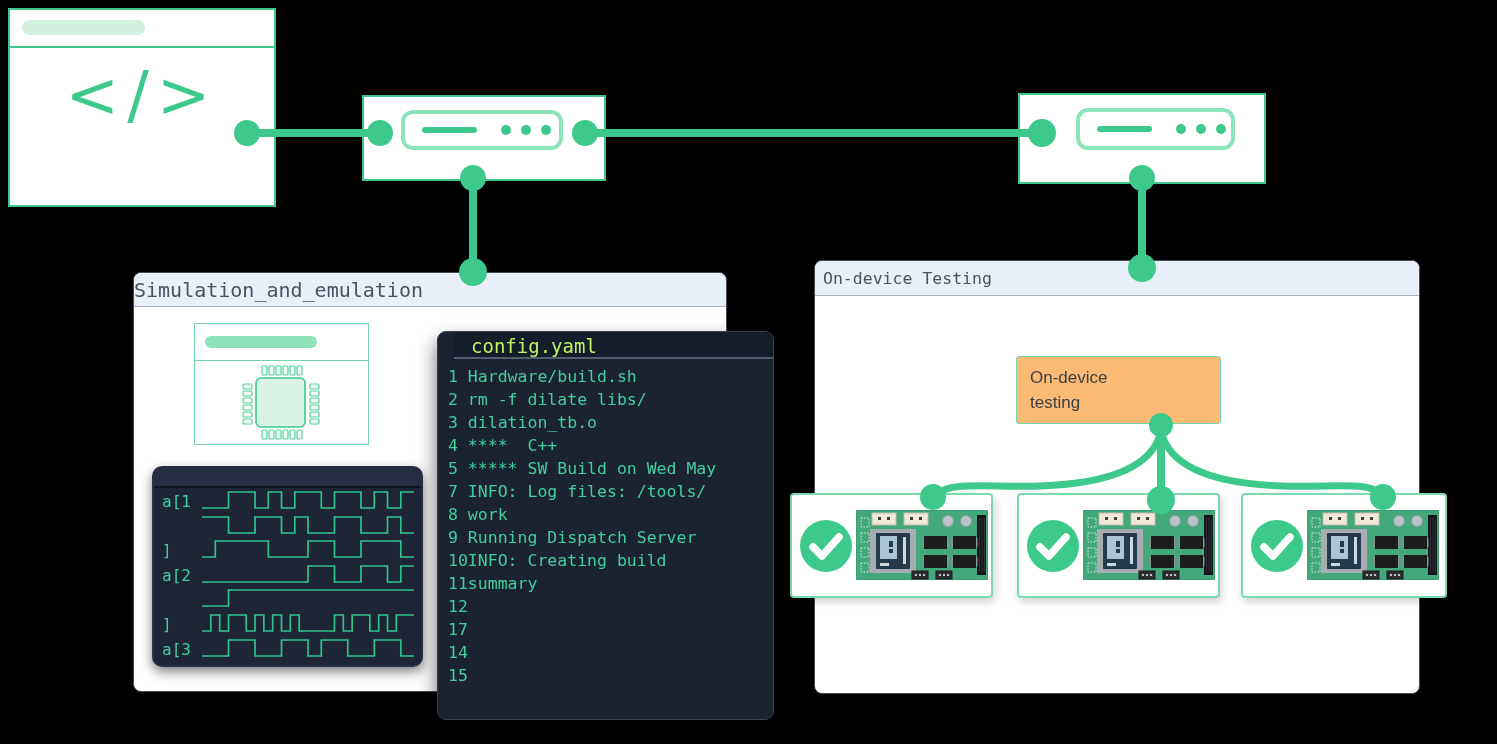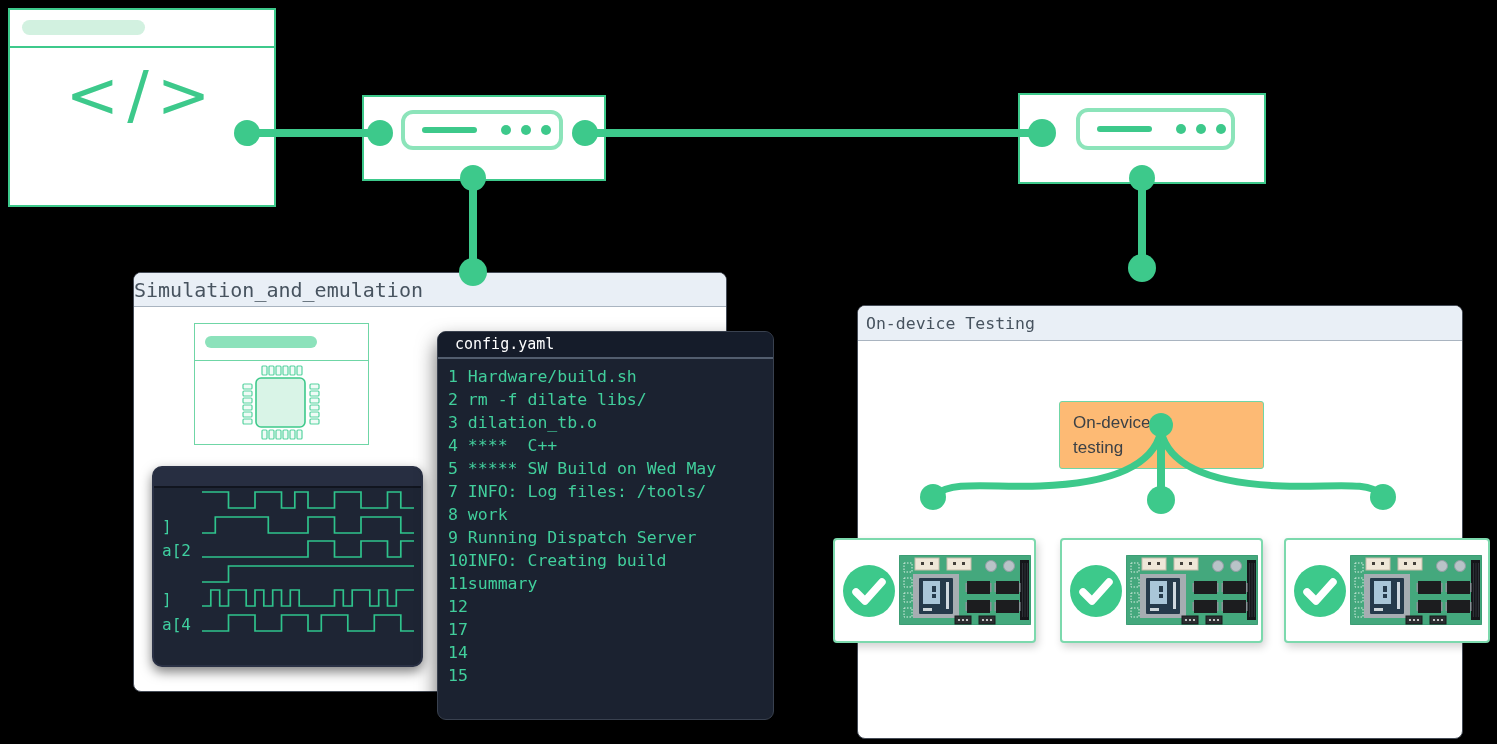--- a/index.html
+++ b/index.html
@@ -25,42 +25,42 @@
   .chassis .bar{position:absolute;left:17px;top:50%;margin-top:-3px;width:55px;height:6px;background:#3dc98b;border-radius:3px;}
   .chassis .dot{position:absolute;top:50%;margin-top:-5px;width:10px;height:10px;border-radius:50%;background:#3dc98b;}
 
   
   .oswin{background:#fff;border:1px solid #454c57;border-radius:8px;
          box-shadow:0 8px 18px rgba(0,0,0,.55);}
   .oswin .titlebar{background:#e9eff6;border-bottom:1px solid #a9b4c0;border-radius:7px 7px 0 0;
                    color:#47535f;display:flex;align-items:center;}
   .simwin{left:133px;top:272px;width:592px;height:418px;}
   .simwin .titlebar{height:33px;font-size:20px;}
-  .odwin{left:857px;top:260px;width:604px;height:432px;margin-top:45px;}
+  .odwin{left:814px;top:260px;width:604px;height:432px;}
   .odwin .titlebar{height:34px;font-size:16.5px;padding-left:8px;}
 
   
   .chipwin{left:60px;top:50px;width:173px;height:120px;background:#fff;border:1.5px solid #6fd6a6;}
   .chipwin-bar{height:36px;border-bottom:1.5px solid #6fd6a6;position:relative;}
   .chip-pill{left:10px;top:12px;width:112px;height:12px;background:#8ce2bb;}
   .chip-svg{position:absolute;left:46px;top:40px;}
 
   
   .wavepanel{left:18px;top:193px;width:267px;height:197px;background:#1e2534;border-radius:10px;
              border:2px solid #2a3145;box-shadow:0 5px 12px rgba(0,0,0,.5);overflow:hidden;}
   .wavehead{height:18px;background:#272e41;border-bottom:2px solid #11151f;}
   .waverow{position:relative;height:24.6px;}
   .wavelabel{position:absolute;left:8px;top:4px;color:#3fd0a0;font-size:16px;}
   .waverow svg{position:absolute;left:48px;top:1px;}
 
   
   .cfgwin{left:437px;top:331px;width:335px;height:387px;background:#1b2230;border-radius:9px;
           border:1px solid #39414f;box-shadow:0 10px 20px rgba(0,0,0,.6);z-index:20;overflow:hidden;}
-  .cfg-title{height:27px;background:#151c2a;border-bottom:2px solid #525d6e;color:#ffffff;
-             font-size:15px;padding:3px 0 0 17px;box-sizing:border-box;}
+  .cfg-title{height:27px;background:#151c2a;border-bottom:2px solid #525d6e;color:#bef264;
+             font-size:19px;padding:3px 0 0 17px;box-sizing:border-box;margin-left:16px;}
   .cfg-body{padding:6px 0 0 10px;}
   .cfg-line{color:#41cf9c;font-size:16.5px;line-height:23px;white-space:pre;}
 
   
   .hub{left:201px;top:95px;width:205px;height:68px;background:#fdba74;border:1.5px solid #6fd6a6;
        border-radius:3px;box-sizing:border-box;padding:9px 0 0 13px;
        font-family:"Liberation Sans",sans-serif;font-size:17px;line-height:1.45;color:#3c4146;}
   .card{position:absolute;top:232px;width:203px;height:105px;background:#fff;border:2px solid #7cd9ad;
         border-radius:4px;box-shadow:2px 4px 8px rgba(0,0,0,.18);box-sizing:border-box;}
   .card-1{left:-25px;} .card-2{left:202px;} .card-3{left:426px;width:206px;}
@@ -135,20 +135,26 @@
             <rect x="69" y="55" width="9" height="5" rx="1"></rect>
         </g>
         <rect x="15" y="14" width="49" height="49" rx="5" fill="#d9f4e7" stroke="#3ec98b" stroke-width="1.6"></rect>
       </svg>
     </div>
 
     <div class="abs wavepanel">
       <div class="wavehead"></div>
       <div id="waverows">
           <div class="waverow">
+            <span class="wavelabel">a[1</span>
+            <svg width="212" height="23">
+              <path d="M0 19 L26.5 19 L26.5 3 L53.0 3 L53.0 19 L66.3 19 L66.3 3 L79.5 3 L79.5 19 L92.8 19 L92.8 3 L119.3 3 L119.3 19 L132.5 19 L132.5 3 L159.0 3 L159.0 19 L172.3 19 L172.3 3 L185.5 3 L185.5 19 L198.8 19 L198.8 3 L212 3" stroke="#2fc38c" stroke-width="1.7" fill="none"></path>
+            </svg>
+          </div>
+          <div class="waverow">
             <span class="wavelabel"></span>
             <svg width="212" height="23">
               <path d="M0 3 L26.5 3 L26.5 19 L53.0 19 L53.0 3 L79.5 3 L79.5 19 L92.8 19 L92.8 3 L106.0 3 L106.0 19 L132.5 19 L132.5 3 L159.0 3 L159.0 19 L185.5 19 L185.5 3 L198.8 3 L198.8 19 L212 19" stroke="#2fc38c" stroke-width="1.7" fill="none"></path>
             </svg>
           </div>
           <div class="waverow">
             <span class="wavelabel">]</span>
             <svg width="212" height="23">
               <path d="M0 19 L13.3 19 L13.3 3 L66.3 3 L66.3 19 L106.0 19 L106.0 3 L132.5 3 L132.5 19 L159.0 19 L159.0 3 L198.8 3 L198.8 19 L212 19" stroke="#2fc38c" stroke-width="1.7" fill="none"></path>
             </svg>
@@ -165,21 +171,21 @@
               <path d="M0 19 L26.5 19 L26.5 3 L212 3" stroke="#2fc38c" stroke-width="1.7" fill="none"></path>
             </svg>
           </div>
           <div class="waverow">
             <span class="wavelabel">]</span>
             <svg width="212" height="23">
               <path d="M0 19 L8.8 19 L8.8 3 L17.7 3 L17.7 19 L26.5 19 L26.5 3 L44.2 3 L44.2 19 L53.0 19 L53.0 3 L61.8 3 L61.8 19 L70.7 19 L70.7 3 L79.5 3 L79.5 19 L88.3 19 L88.3 3 L97.2 3 L97.2 19 L132.5 19 L132.5 3 L141.3 3 L141.3 19 L150.2 19 L150.2 3 L167.8 3 L167.8 19 L176.7 19 L176.7 3 L185.5 3 L185.5 19 L194.3 19 L194.3 3 L212 3" stroke="#2fc38c" stroke-width="1.7" fill="none"></path>
             </svg>
           </div>
           <div class="waverow">
-            <span class="wavelabel">a[4</span>
+            <span class="wavelabel">a[3</span>
             <svg width="212" height="23">
               <path d="M0 19 L26.5 19 L26.5 3 L53.0 3 L53.0 19 L79.5 19 L79.5 3 L106.0 3 L106.0 19 L119.3 19 L119.3 3 L145.8 3 L145.8 19 L172.3 19 L172.3 3 L198.8 3 L198.8 19 L212 19" stroke="#2fc38c" stroke-width="1.7" fill="none"></path>
             </svg>
           </div>
         </div>
     </div>
   </div>
 
   <div class="abs cfgwin">
     <div class="cfg-title">config.yaml</div>

